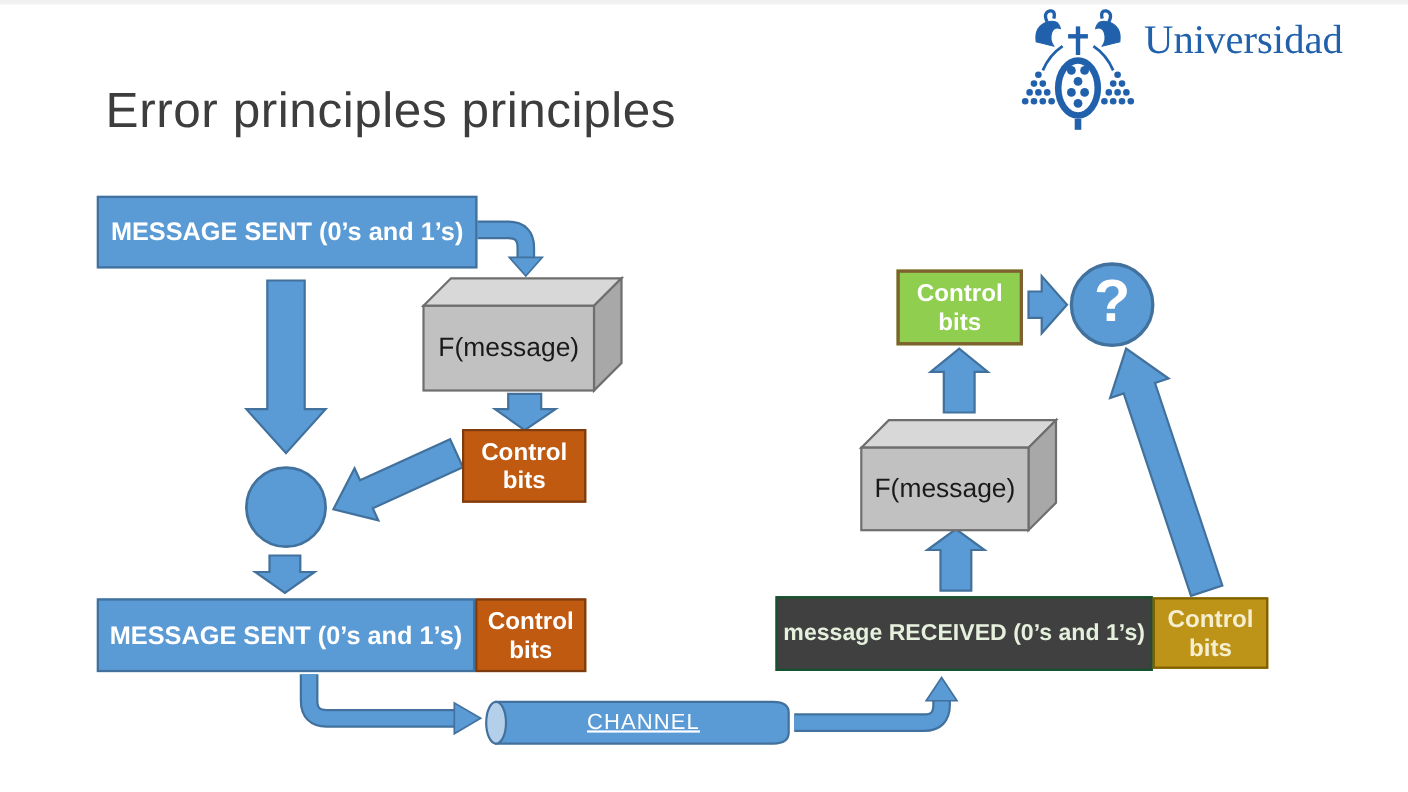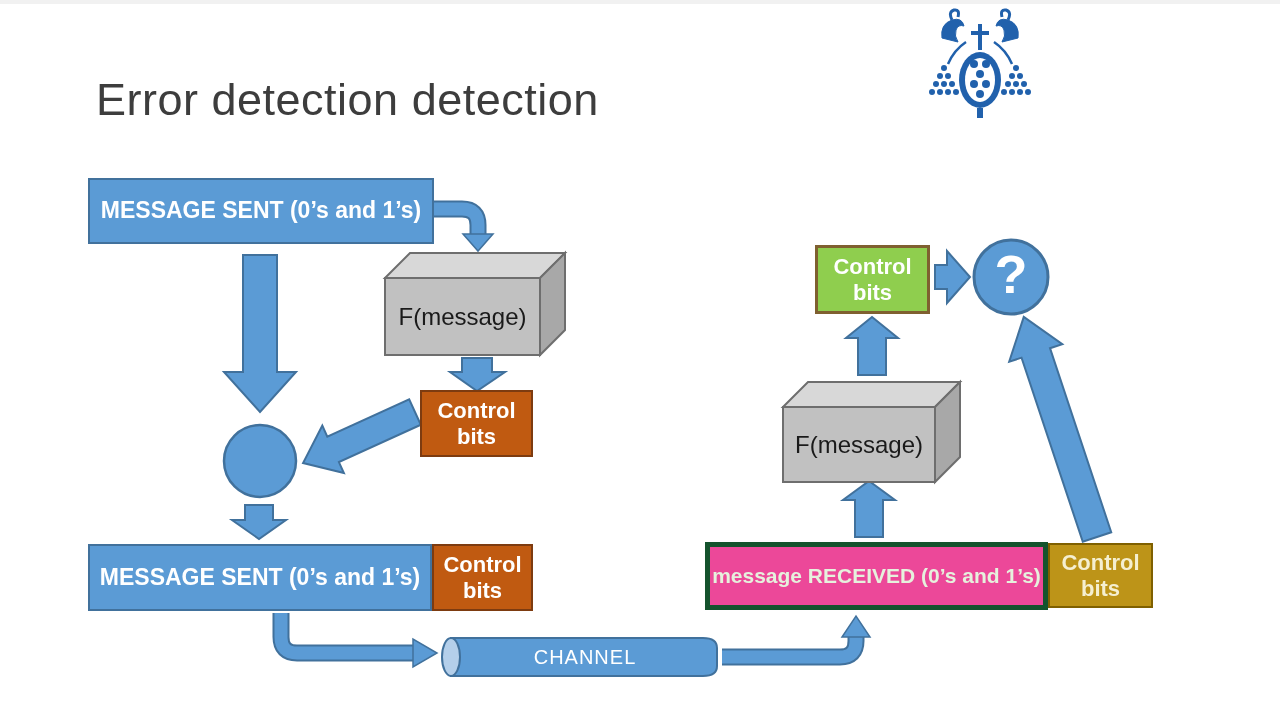--- a/index.html
+++ b/index.html
@@ -21,41 +21,41 @@
   .box{display:flex;align-items:center;justify-content:center;text-align:center;
        box-sizing:border-box;line-height:1.18;font-weight:bold;}
   #box-msg-sent-top{left:88px;top:178px;width:346px;height:66px;background:#5B9BD5;
        border:2px solid #41719C;color:#fff;font-size:23px;}
   #box-control-left{left:420px;top:390px;width:113px;height:67px;background:#C05A11;
        border:2px solid #7d3b10;color:#fff;font-size:22px;padding:0 14px;}
   #box-msg-sent-bottom{left:88px;top:544px;width:344px;height:67px;background:#5B9BD5;
        border:2px solid #41719C;color:#fff;font-size:23px;}
   #box-control-sent{left:432px;top:544px;width:101px;height:67px;background:#C05A11;
        border:2px solid #7d3b10;color:#fff;font-size:22px;padding:0 10px;}
-  #box-msg-received{left:705px;top:542px;width:343px;height:68px;background:#ec4899;
-       border:5px solid #14532d;color:#E6F1DD;font-size:21px;}
+  #box-msg-received{left:705px;top:542px;width:343px;height:68px;background:#404040;
+       border:2px solid #14532d;color:#E6F1DD;font-size:21px;}
   #box-control-received{left:1048px;top:543px;width:105px;height:65px;background:#BD9418;
        border:2px solid #7F6000;color:#F5EFD0;font-size:22px;padding:0 10px;}
   #box-control-computed{left:815px;top:245px;width:115px;height:69px;background:#8FCE4E;
        border:3px solid #7F6030;color:#fff;font-size:22px;padding:0 14px;}
   
   .svg-label{display:flex;align-items:center;justify-content:center;text-align:center;}
   #label-f-left{left:385px;top:278px;width:155px;height:77px;color:#1a1a1a;font-size:24px;}
   #label-f-right{left:783px;top:407px;width:152px;height:75px;color:#1a1a1a;font-size:24px;}
   #label-channel{left:460px;top:638px;width:250px;height:38px;color:#fff;font-size:20px;
-       letter-spacing:1px;}
+       letter-spacing:1px;text-decoration:underline;}
   #label-question{left:974px;top:240px;width:74px;height:74px;color:#fff;font-size:54px;
        font-weight:bold;padding-bottom:6px;box-sizing:border-box;}
 </style>
 </head>
 <body>
 
 <div id="topstrip" class="abs"></div>
 
-<div id="title" class="abs">Error detection detection</div>
+<div id="title" class="abs">Error principles principles</div>
 
 <div id="logo" class="abs">
   <svg width="104" height="120" viewBox="0 0 104 120">
     <g fill="#2161AC" stroke="#2161AC">
 
       <path d="M14 30 Q12 16 24 12 Q34 9 36 18 Q30 16 28 22 Q26 28 30 34 Z" stroke-width="1"></path>
       <path d="M90 30 Q92 16 80 12 Q70 9 68 18 Q74 16 76 22 Q78 28 74 34 Z" stroke-width="1"></path>
       <path d="M24 12 Q20 4 26 2 Q32 1 30 9" fill="none" stroke-width="3"></path>
       <path d="M80 12 Q84 4 78 2 Q72 1 74 9" fill="none" stroke-width="3"></path>
 
@@ -94,20 +94,21 @@
           <circle cx="88" cy="76" r="3"></circle>
           <circle cx="96" cy="76" r="3"></circle>
         <circle cx="76" cy="84" r="3"></circle>
           <circle cx="84" cy="84" r="3"></circle>
           <circle cx="92" cy="84" r="3"></circle>
           <circle cx="100" cy="84" r="3"></circle>
       </g>
     </g>
   </svg>
   <div class="logo-text">
+    <div>Universidad</div>
   </div>
 </div>
 
 <svg id="diagram" class="abs" width="1280" height="720" viewBox="0 0 1280 720">
 
   <g>
     <path d="M434 209 L462 209 Q478 209 478 225 L478 235" fill="none" stroke="#41719C" stroke-width="17"></path>
     <path d="M434 209 L462 209 Q478 209 478 225 L478 235" fill="none" stroke="#5B9BD5" stroke-width="13"></path>
     <polygon points="463,234 493,234 478,251" fill="#5B9BD5" stroke="#41719C" stroke-width="1.5"></polygon>
   </g>

